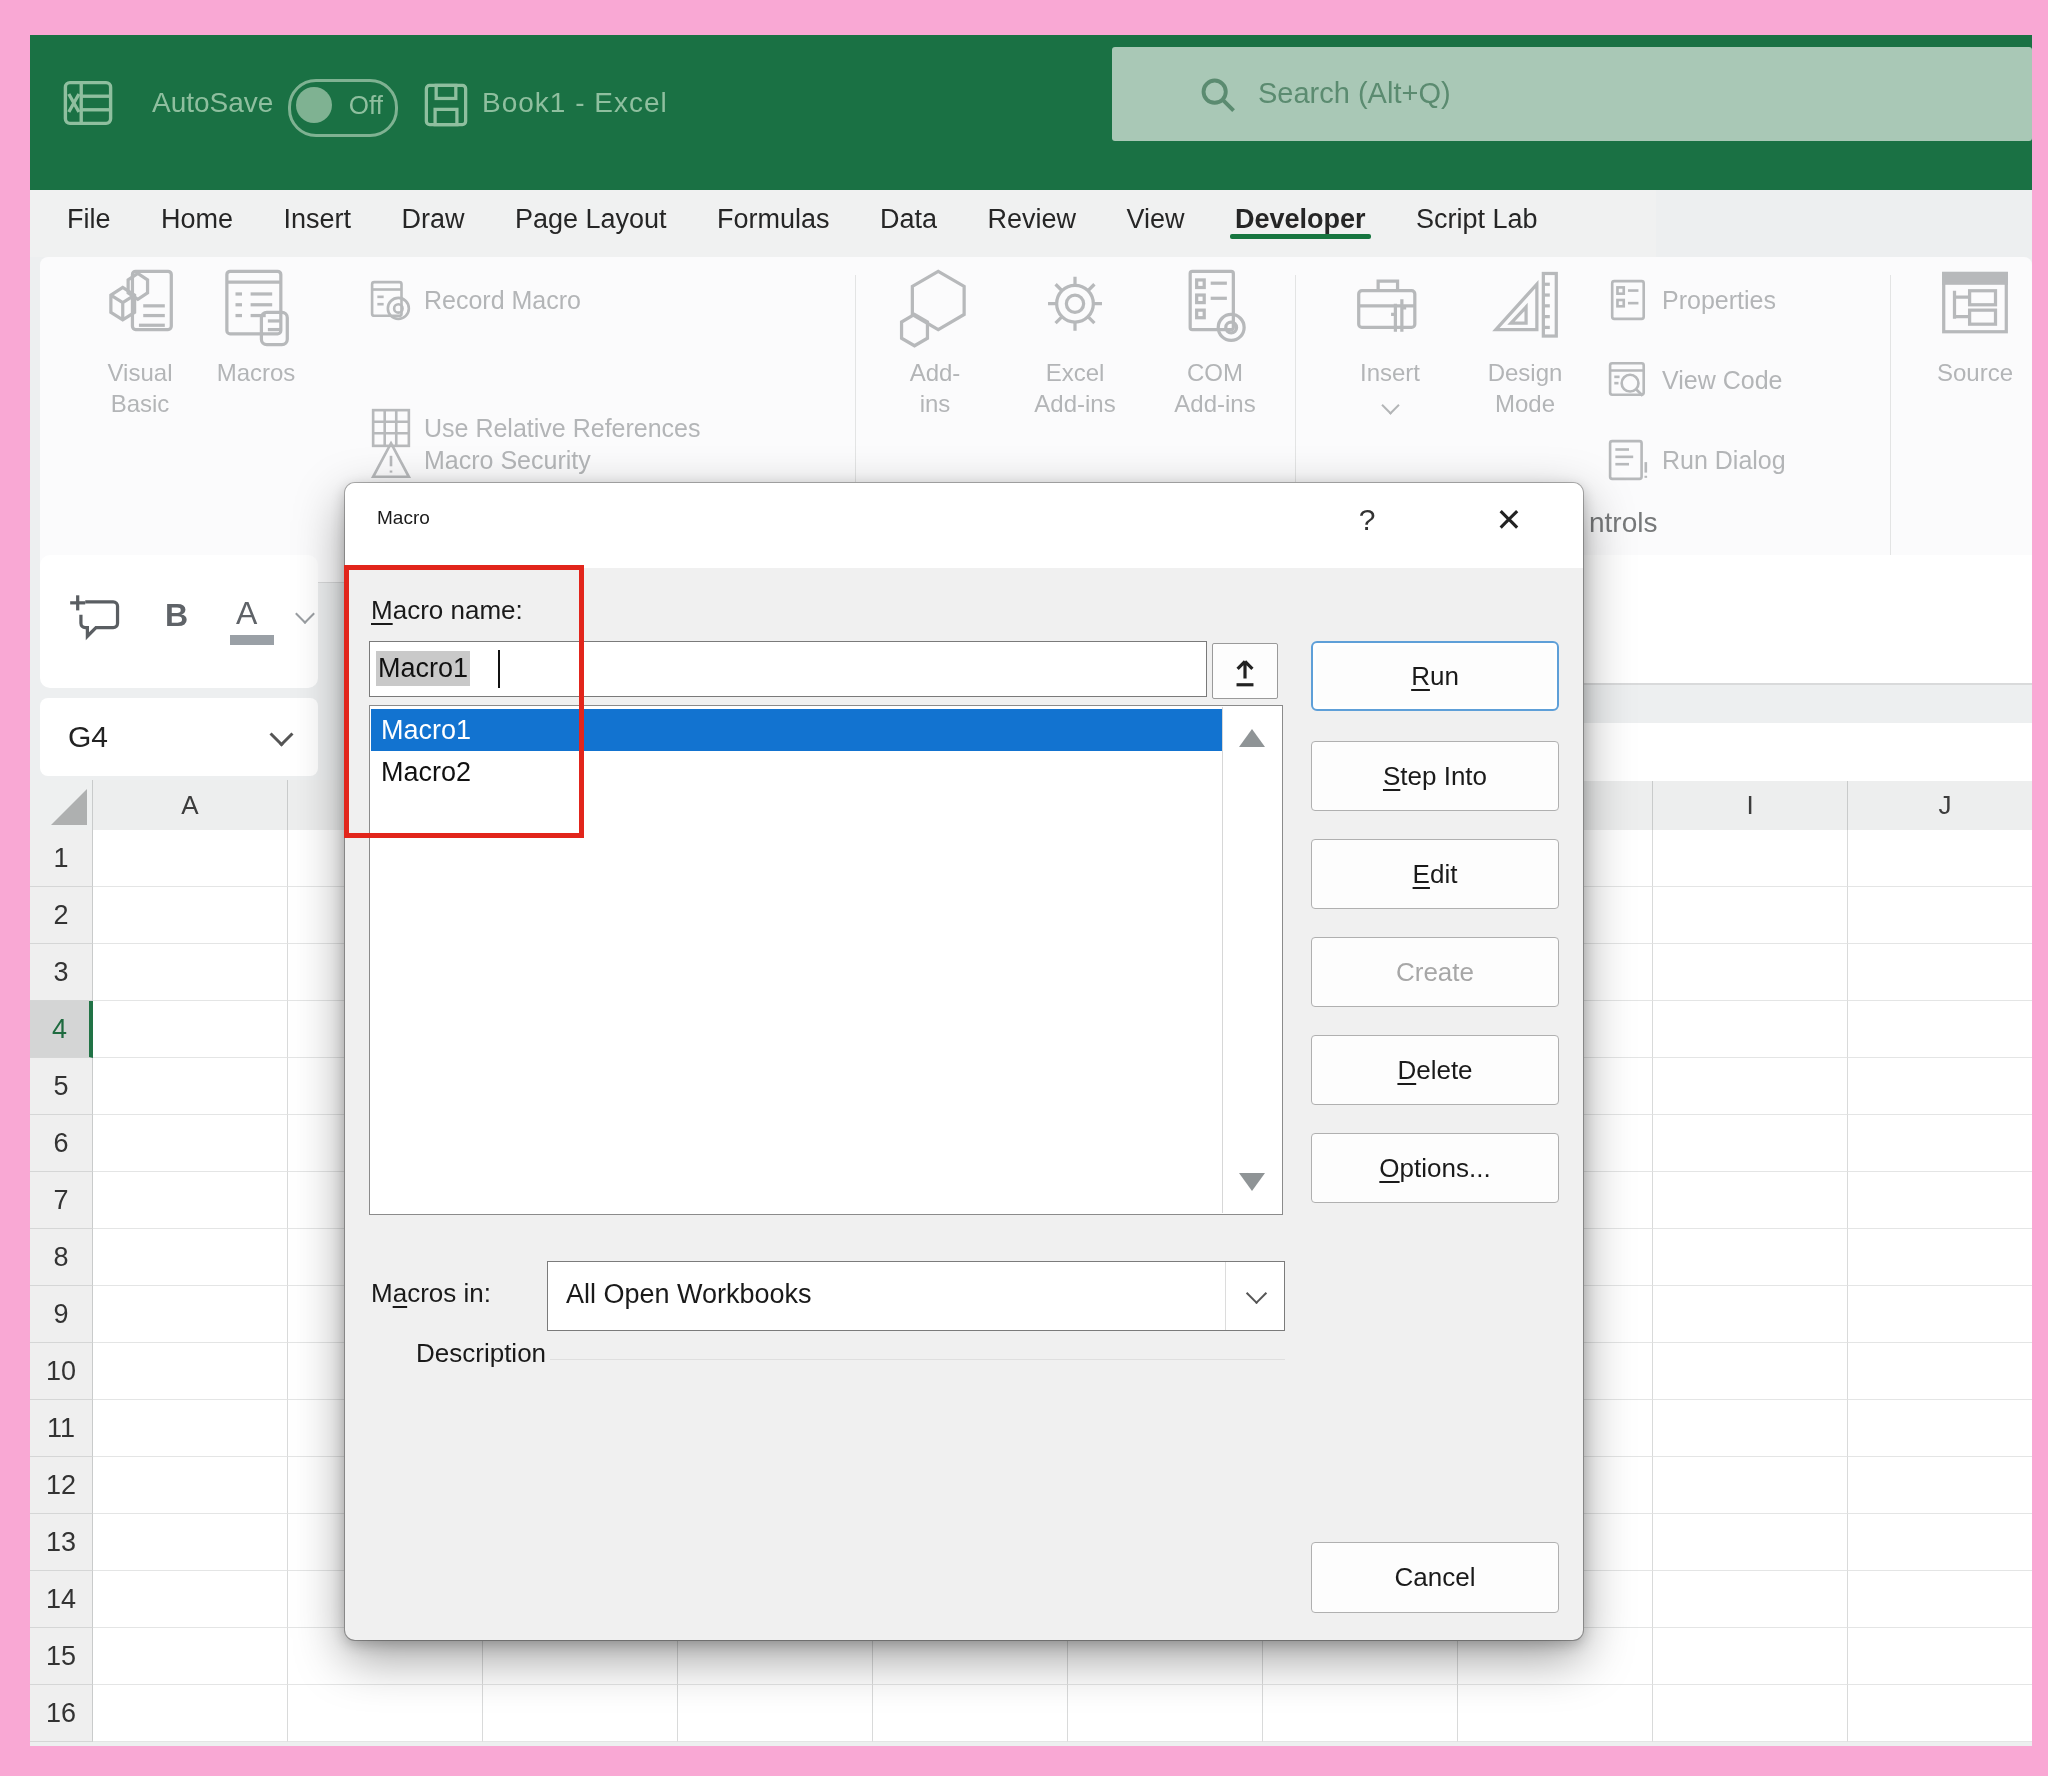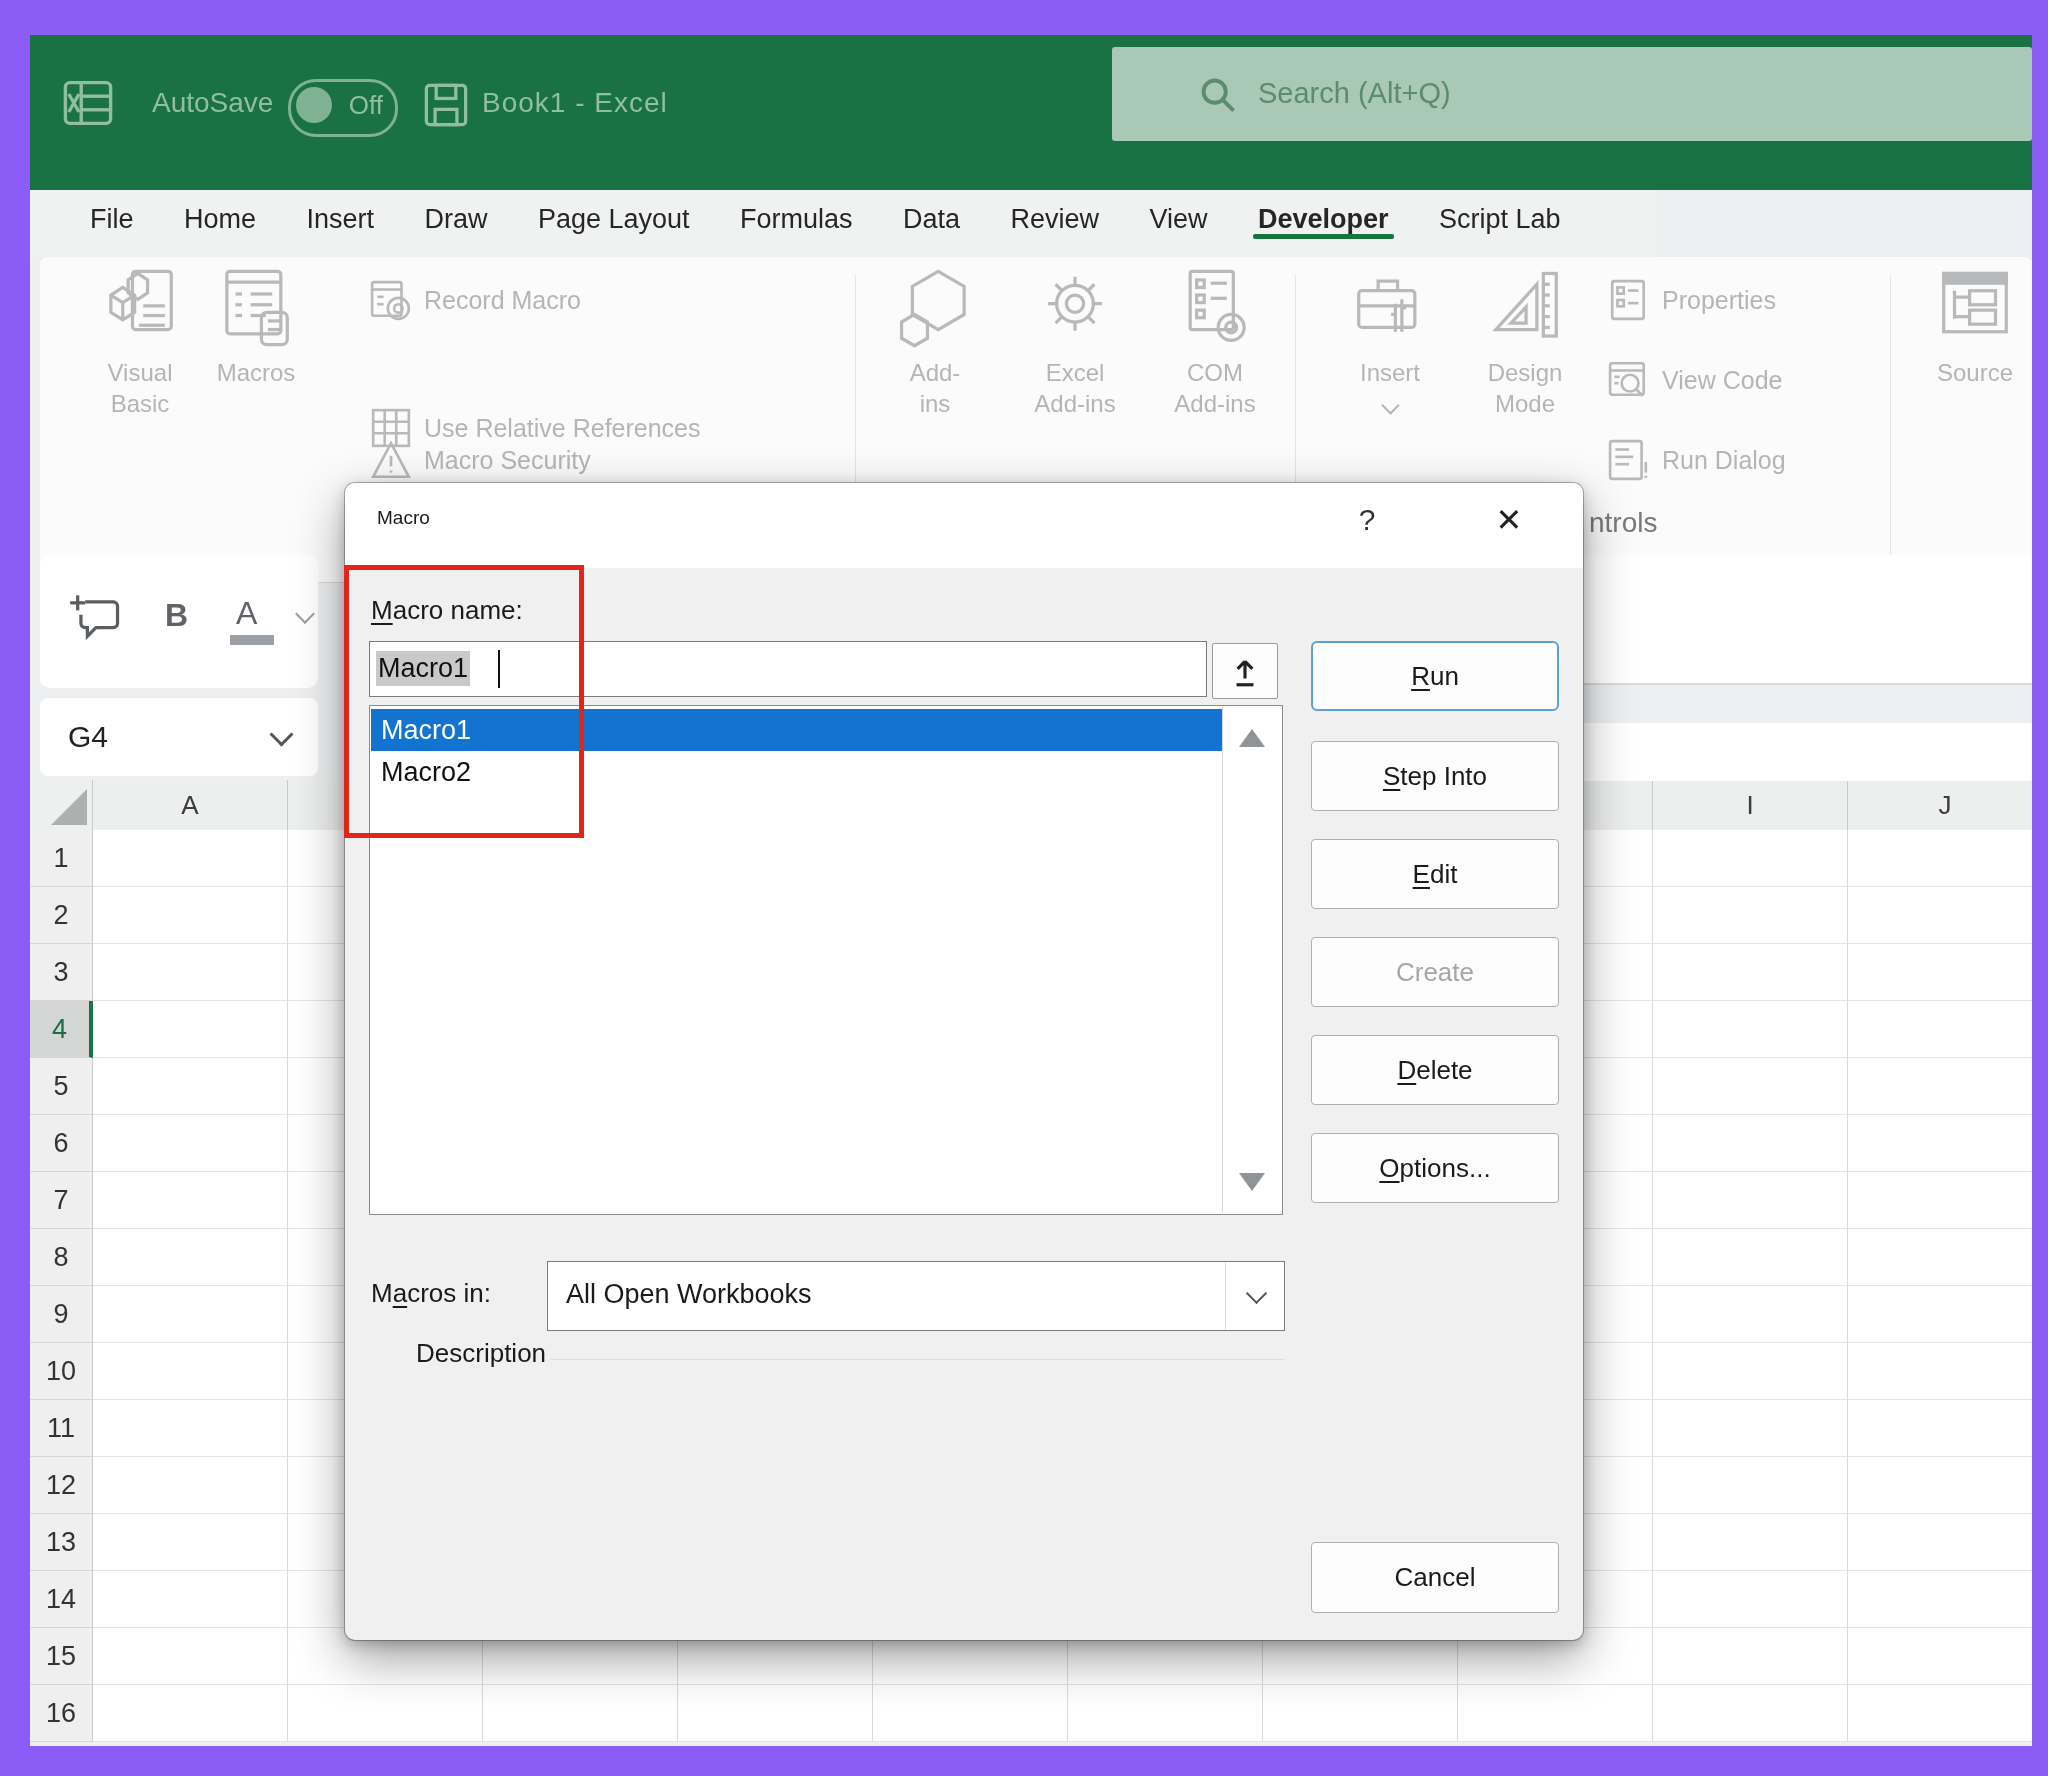--- a/index.html
+++ b/index.html
@@ -1,34 +1,34 @@
 <!DOCTYPE html>
 <html><head>
 <meta charset="utf-8">
 <style>
   html,body{margin:0;padding:0;background:#000;}
-  .screen{position:relative;width:2048px;height:1776px;background:#8b5cf6;font-family:"Liberation Sans",sans-serif;overflow:hidden;}
+  .screen{position:relative;width:2048px;height:1776px;background:#f9a8d4;font-family:"Liberation Sans",sans-serif;overflow:hidden;}
   .content{position:absolute;left:30px;top:35px;width:2002px;height:1711px;background:#edeff0;overflow:hidden;}
 
   
   .titlebar{position:absolute;left:0;top:0;width:2002px;height:155px;background:#1a7144;}
   .tb-item{position:absolute;color:#8fbf9f;font-size:28px;}
   .excel-logo{position:absolute;left:32px;top:42px;}
   .autosave-label{left:122px;top:52px;}
   .toggle{position:absolute;left:258px;top:44px;width:104px;height:52px;border:3px solid #7fb292;border-radius:28px;}
   .toggle .knob{position:absolute;left:5px;top:5px;width:36px;height:36px;border-radius:50%;background:#7fb292;}
   .toggle .state{position:absolute;right:12px;top:8px;color:#8fbf9f;font-size:26px;}
   .save-ic{position:absolute;left:392px;top:46px;}
   .doc-title{left:452px;top:52px;letter-spacing:1px;}
   .searchbox{position:absolute;left:1082px;top:12px;width:920px;height:94px;background:#a9c8b6;border-radius:3px;}
   .searchbox .mag{position:absolute;left:86px;top:28px;}
   .searchbox .ph{position:absolute;left:146px;top:30px;color:#5b8b70;font-size:29px;}
 
   
-  .tabrow{position:absolute;left:0;top:155px;width:1626px;height:67px;background:#f0f1f1;white-space:nowrap;padding-left:37px;box-sizing:border-box;}
+  .tabrow{position:absolute;left:0;top:155px;width:1626px;height:67px;background:#f0f1f1;white-space:nowrap;padding-left:14px;box-sizing:border-box;}
   .tab{display:inline-block;font-size:27px;color:#262626;padding:14px 23px 0 23px;position:relative;height:53px;box-sizing:border-box;}
   .tab.active{font-weight:bold;}
   .tab.active:after{content:"";position:absolute;left:18px;right:18px;bottom:4px;height:5px;background:#16753f;border-radius:2px;}
 
   
   .ribbon{position:absolute;left:10px;top:222px;width:1992px;height:325px;background:#fbfbfc;border-radius:8px 8px 0 0;border-bottom:1px solid #d9dadb;}
   .big-item{position:absolute;width:132px;text-align:center;color:#b3b5b7;font-size:24px;line-height:31px;}
   .big-item svg{display:block;margin:0 auto 8px auto;}
   .small-item{position:absolute;display:flex;align-items:center;color:#b3b5b7;font-size:25px;}
   .small-item svg{margin-right:12px;}

